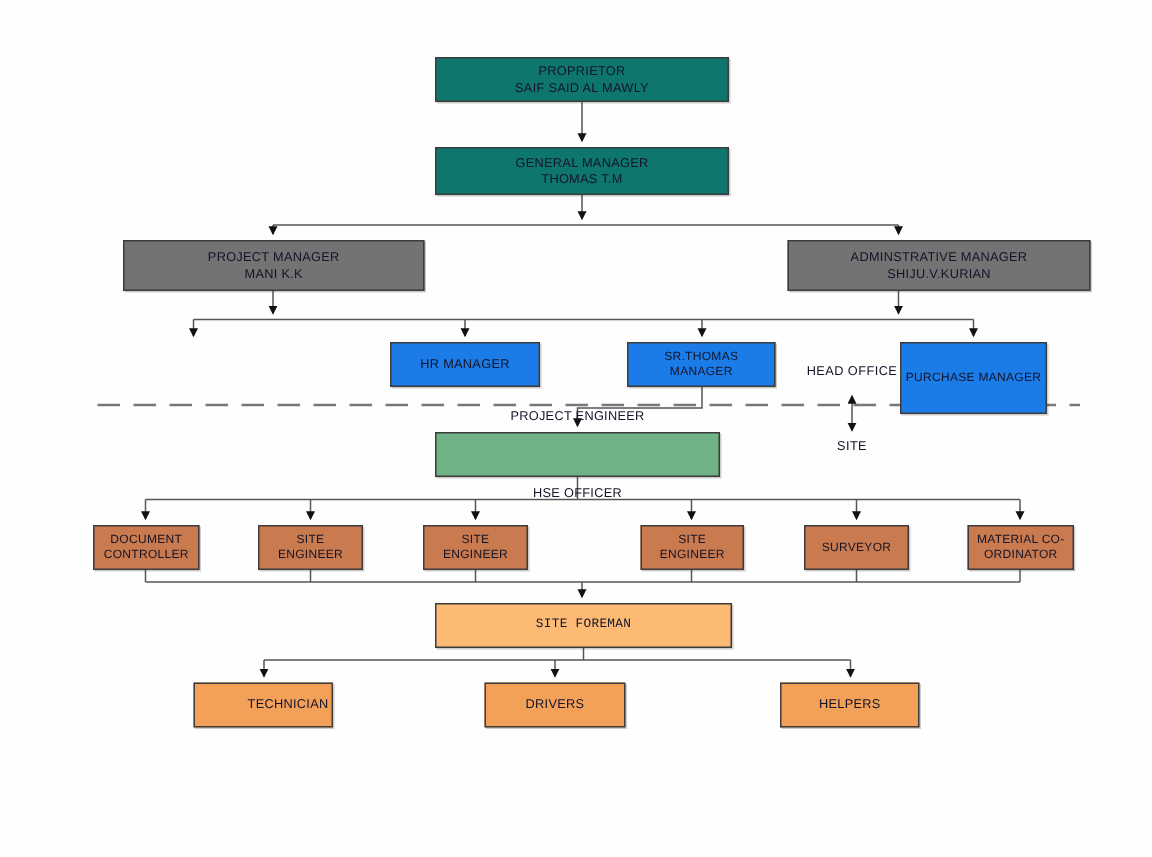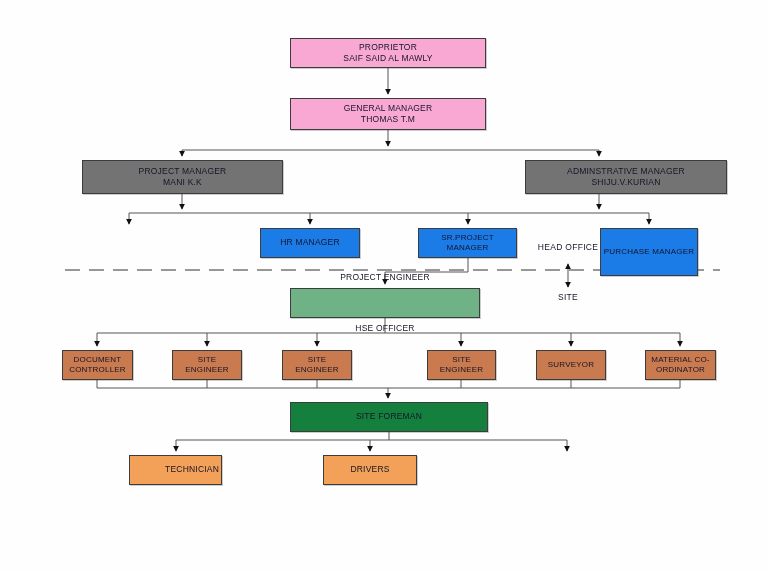--- a/index.html
+++ b/index.html
@@ -9,25 +9,25 @@
   }
   #wires{position:absolute;left:0;top:0;z-index:1;}
   .node{
     position:absolute;z-index:2;display:flex;flex-direction:column;
     justify-content:center;align-items:center;text-align:center;
     border:1px solid #3c3c3c;box-sizing:border-box;
     font-size:8.5px;line-height:1.3;color:#141428;letter-spacing:.2px;
     box-shadow:1px 1px 0 rgba(60,60,60,.25);
   }
   .node .line{display:block;padding:0 2px;}
-  .purple{background:#f9a8d4;}
+  .purple{background:#0f766e;}
   .gold{background:#737373;}
   .blue{background:#1b7ce8;}
   .green{background:#6fb285;}
-  .byellow{background:#15803d;}
+  .byellow{background:#fdba74;font-family:Liberation Mono, monospace;}
   .brown{background:#c97a4f;}
   .orange{background:#f3a159;}
 
   .pos-proprietor{left:290px;top:38px;width:196px;height:30px;}
   .pos-general-manager{left:290px;top:98px;width:196px;height:32px;}
   .pos-project-manager{left:82px;top:160px;width:201px;height:34px;}
   .pos-administrative-manager{left:498px;top:160px;width:202px;height:34px;margin-left:27px;}
   .pos-hse-manager{left:80px;top:228px;width:98px;height:30px;}
   .pos-hr-manager{left:260px;top:228px;width:100px;height:30px;}
   .pos-sr-project-manager{left:418px;top:228px;width:99px;height:30px;font-size:8px;}
@@ -133,21 +133,21 @@
     <span class="line">ADMINSTRATIVE MANAGER</span>
     <span class="line">SHIJU.V.KURIAN</span>
   </div>
 
 
   <div class="node blue pos-hr-manager">
     <span class="line">HR MANAGER</span>
   </div>
 
   <div class="node blue pos-sr-project-manager">
-    <span class="line">SR.PROJECT MANAGER</span>
+    <span class="line">SR.THOMAS MANAGER</span>
   </div>
 
   <div class="node blue pos-purchase-manager">
     <span class="line">PURCHASE MANAGER</span>
   </div>
 
   <div class="free-label pos-head-office-label">HEAD OFFICE</div>
   <div class="free-label pos-site-label">SITE</div>
 
   <div class="node green pos-project-engineer">
@@ -184,14 +184,17 @@
   </div>
 
   <div class="node orange pos-technician">
     <span class="line">TECHNICIAN</span>
   </div>
 
   <div class="node orange pos-drivers">
     <span class="line">DRIVERS</span>
   </div>
 
+  <div class="node orange pos-helpers">
+    <span class="line">HELPERS</span>
+  </div>
 
 </div>
 
 </body></html>

